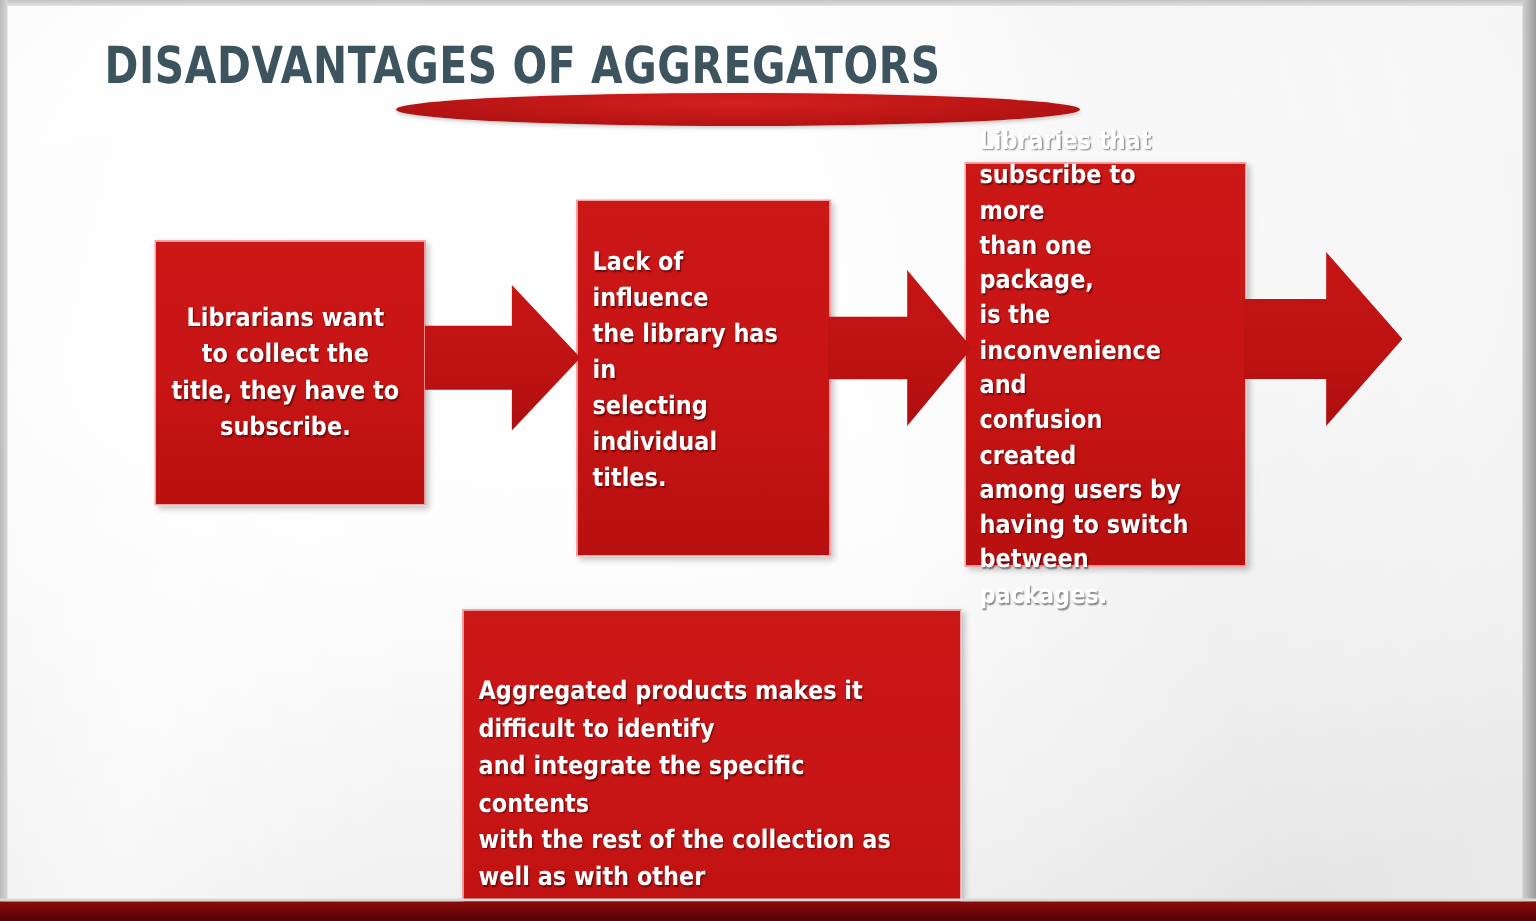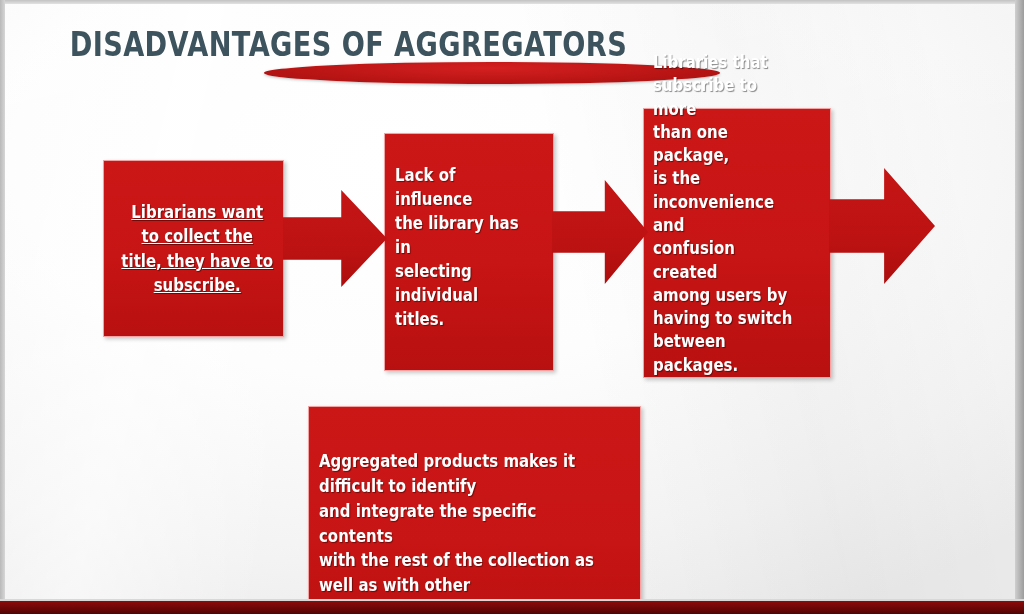--- a/index.html
+++ b/index.html
@@ -91,36 +91,35 @@
     display: block;
     transform: scaleX(0.88);
     transform-origin: left center;
     text-shadow: 1px 1px 1px rgba(0,0,0,0.45);
     white-space: pre-line;
   }
   .box.center .txt { transform-origin: center center; }
 
   #box1 {
     left: 103px; top: 160px; width: 181px; height: 177px;
-    display: flex; align-items: center; justify-content: flex-end;
+    display: flex; align-items: center; justify-content: flex-start;
     text-align: center;
     font-size: 17px;
     line-height: 1.42;
-    text-decoration: underline;
   }
   #box2 {
     left: 384px; top: 133px; width: 170px; height: 238px;
     display: flex; align-items: center;
     padding: 0 8px 10px 10px;
     font-size: 17px;
     line-height: 1.42;
   }
   #box3 {
     left: 643px; top: 108px; width: 188px; height: 270px;
-    display: flex; align-items: flex-end;
+    display: flex; align-items: center;
     padding: 6px 6px 0 9px;
     font-size: 17px;
     line-height: 1.37;
   }
   #box4 {
     left: 308px; top: 406px; width: 333px; height: 250px;
     display: flex; align-items: center;
     padding: 10px 8px 0 10px;
     font-size: 17px;
     line-height: 1.46;

